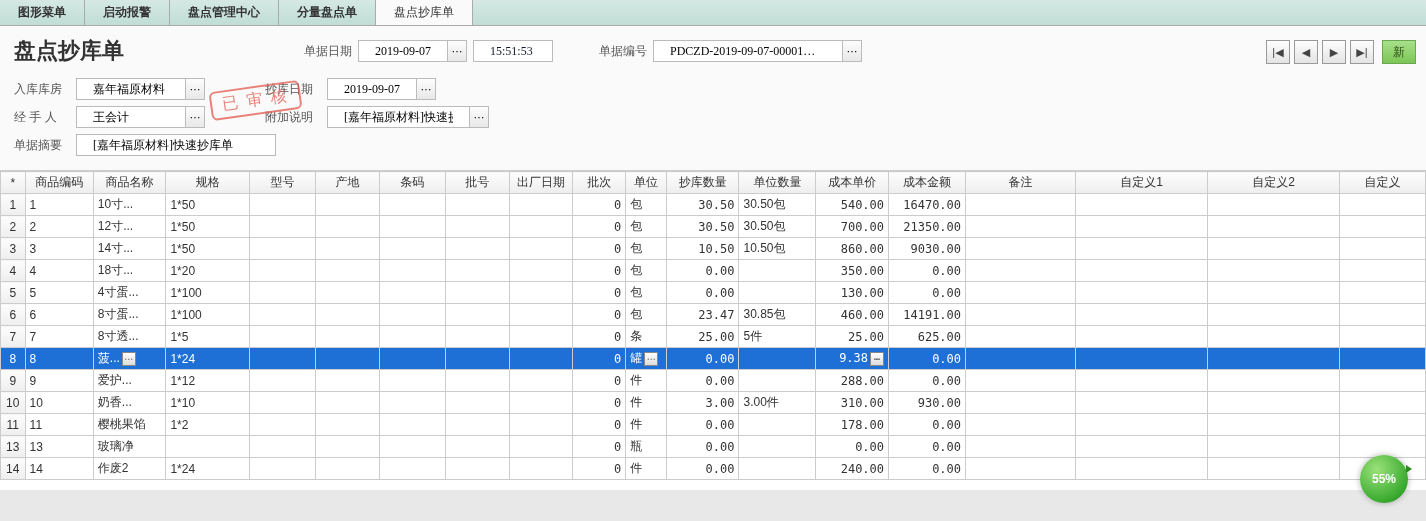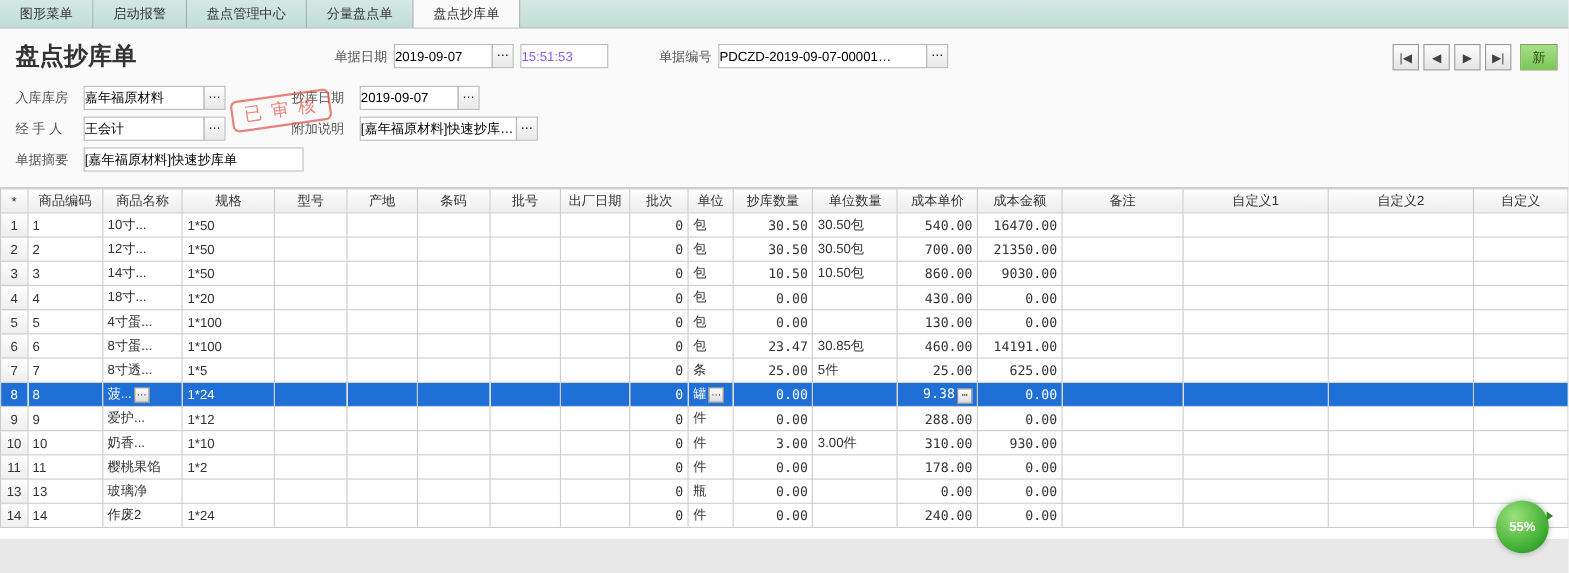--- a/index.html
+++ b/index.html
@@ -16,20 +16,21 @@
   border-bottom: 1px solid #aaa;
   height: 26px;
   display: flex;
 }
 .topbar .tab {
   padding: 4px 18px;
   border-right: 1px solid #aaa;
   background: linear-gradient(#d5e8e4, #c0ddd6);
   cursor: pointer;
   color: #333;
+  font-weight: bold;
 }
 .topbar .tab.active {
   background: #fafafa;
   font-weight: 400;
 }
 .header-area {
   background: #fafafa;
   padding: 10px 14px 8px 14px;
   position: relative;
 }
@@ -50,26 +51,26 @@
   margin-right: 16px;
 }
 .field-label {
   color: #555;
   margin-right: 6px;
   letter-spacing: 0;
 }
 input.fld, .fld {
   border: 1px solid #bbb;
   background: #fff;
-  padding: 2px 0;
+  padding: 2px 16px;
   font-size: 12px;
   height: 22px;
-  font-family: Liberation Sans, sans-serif;
-}
-.fld.gray { color: #8b5cf6; }
+  font-family: Liberation Serif, serif;
+}
+.fld.gray { color: #0f172a; }
 .ell-btn {
   width: 20px; height: 22px;
   border: 1px solid #bbb;
   background: linear-gradient(#fdfdfd,#e8e8e8);
   font-size: 11px;
   cursor: pointer;
   margin-left: -1px;
   text-align: center;
   line-height: 18px;
 }
@@ -331,21 +332,21 @@
           <td>1*20</td>
           <td></td>
           <td></td>
           <td></td>
           <td></td>
           <td></td>
           <td class="num">0</td>
           <td>包</td>
           <td class="num">0.00</td>
           <td></td>
-          <td class="num">430.00</td>
+          <td class="num">350.00</td>
           <td class="num">0.00</td>
           <td></td>
           <td></td>
           <td></td>
           <td></td>
         </tr>
         <tr>
           <td class="rownum">5</td>
           <td>5</td>
           <td>4寸蛋...</td>

